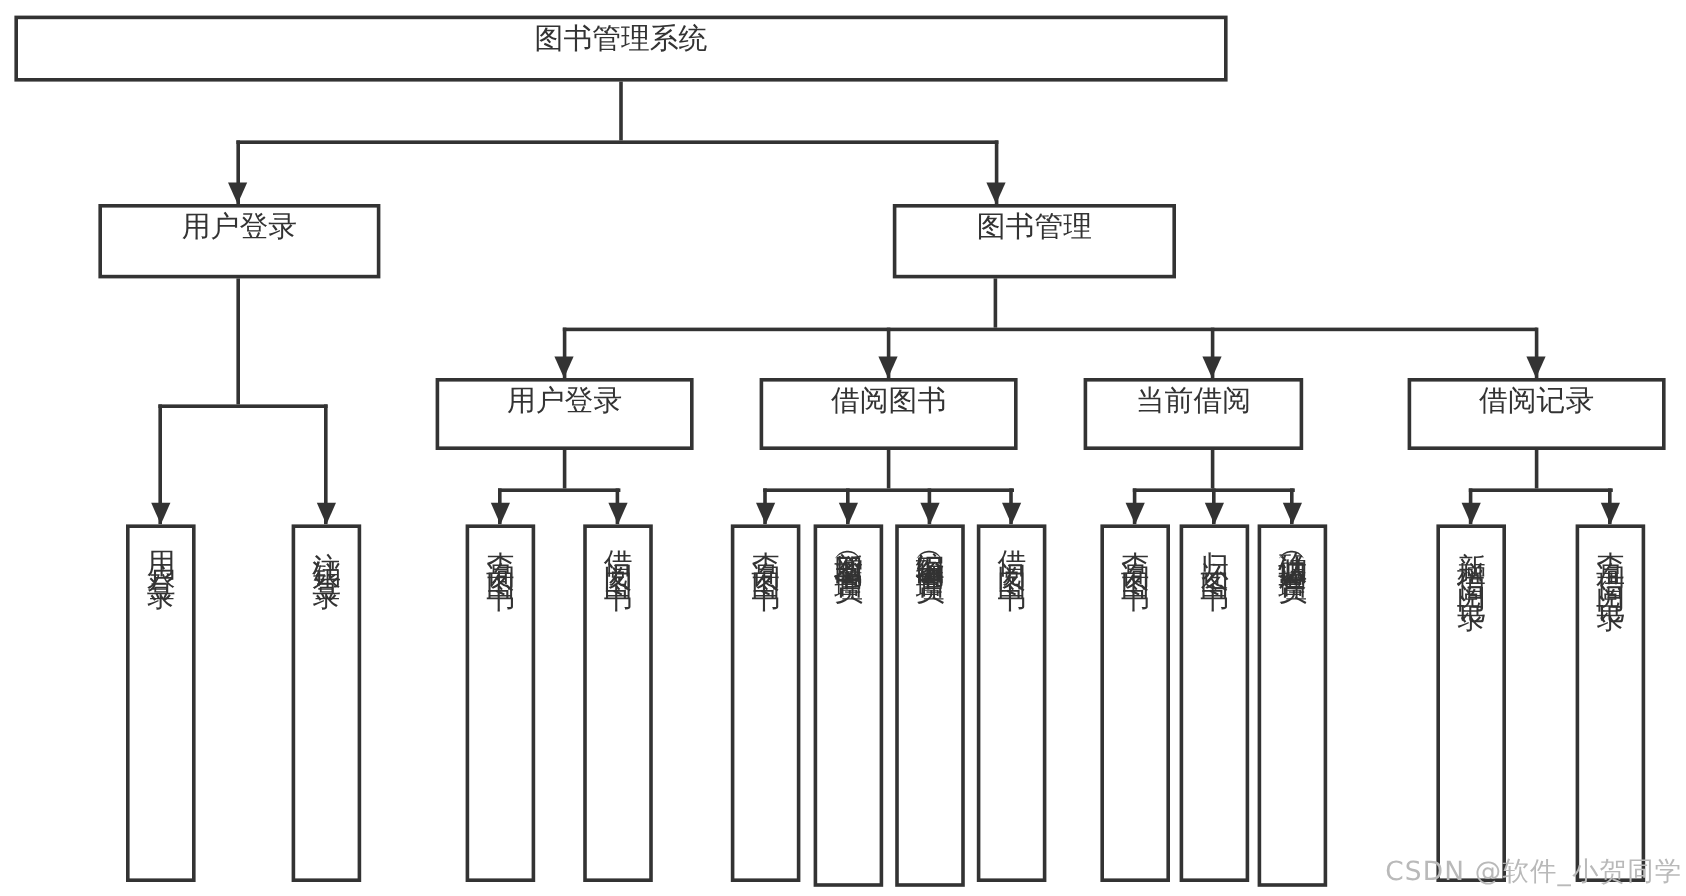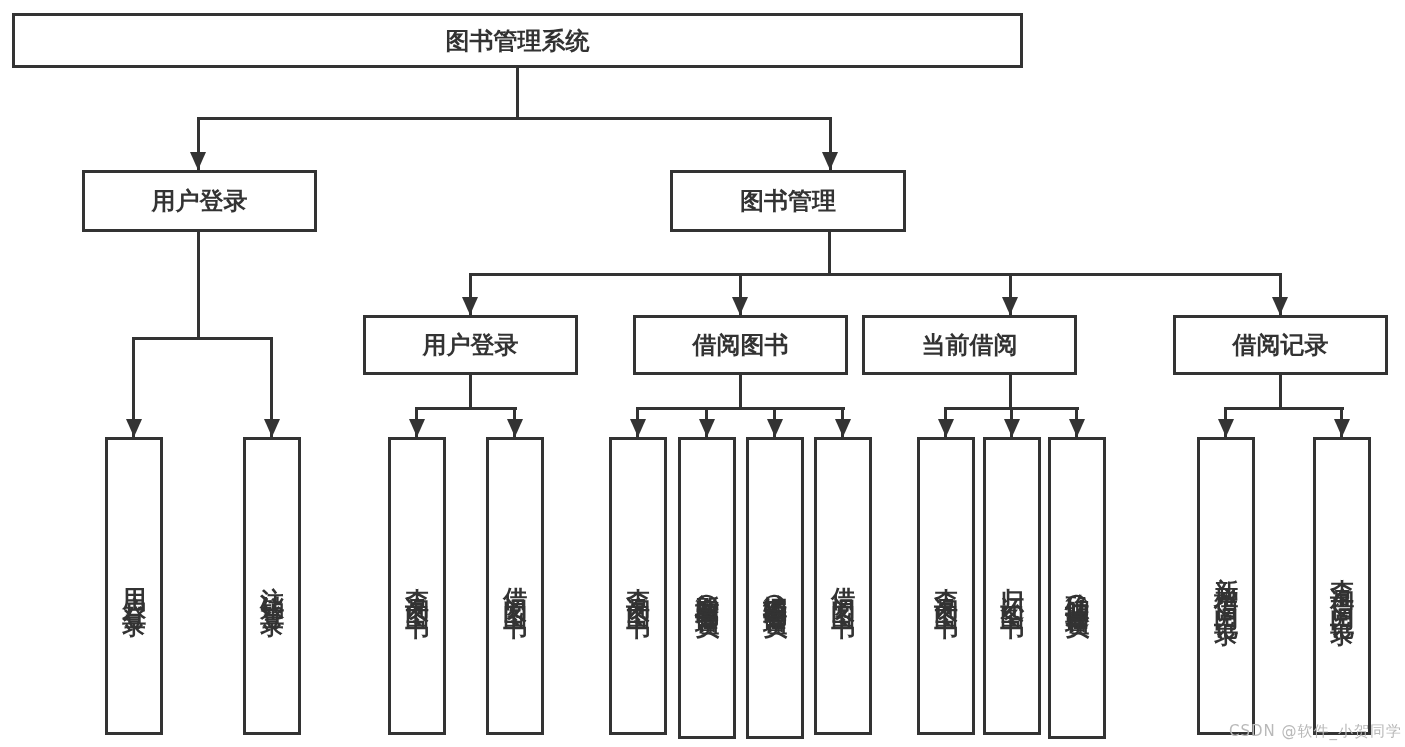--- a/index.html
+++ b/index.html
@@ -1,27 +1,27 @@
 <!DOCTYPE html>
 <html><head>
 <meta charset="utf-8">
 <style>
   html,body{margin:0;padding:0;background:#ffffff;}
   .stage{position:relative;width:1405px;height:747px;background:#ffffff;overflow:hidden;
          font-family:"DejaVu Sans",sans-serif;color:#333333;}
   .box{position:absolute;box-sizing:border-box;border:3px solid #333333;background:#ffffff;
-       display:flex;align-items:center;justify-content:center;font-size:24px;color:#333333;font-weight:bold;}
+       display:flex;align-items:flex-start;justify-content:center;font-size:24px;color:#333333;}
   .box span{white-space:nowrap;}
   .vbox span{writing-mode:vertical-rl;text-orientation:mixed;letter-spacing:9px;line-height:1.1;white-space:normal;}
   .vbox span.tight{letter-spacing:3px;}
   .hl{position:absolute;height:3px;background:#333333;}
   .vl{position:absolute;width:3px;background:#333333;}
   .ah{position:absolute;width:0;height:0;border-left:8px solid transparent;
       border-right:8px solid transparent;border-top:18px solid #333333;}
-  .watermark{position:absolute;right:3px;bottom:6px;font-size:15px;color:#b9b9b9;
+  .watermark{position:absolute;right:3px;bottom:6px;font-size:22px;color:#b9b9b9;
              z-index:10;letter-spacing:1px;}
 </style>
 </head>
 <body>
 
 <div class="stage">
 
   <div class="box" style="left:12px;top:13px;width:1011px;height:55px">
     <span>图书管理系统</span>
   </div>
@@ -29,21 +29,21 @@
   <div class="vl" style="left:516px;top:68px;height:49px"></div>
   <div class="hl" style="left:197px;top:117px;width:635px"></div>
   <div class="vl" style="left:197px;top:117px;height:53px"></div>
   <div class="vl" style="left:829px;top:117px;height:53px"></div>
   <div class="ah" style="left:190px;top:152px"></div>
   <div class="ah" style="left:822px;top:152px"></div>
 
   <div class="box" style="left:82px;top:170px;width:235px;height:62px">
     <span>用户登录</span>
   </div>
-  <div class="box" style="left:670px;top:170px;width:236px;height:62px">
+  <div class="box" style="left:744px;top:170px;width:236px;height:62px">
     <span>图书管理</span>
   </div>
 
   <div class="vl" style="left:197px;top:232px;height:105px"></div>
   <div class="hl" style="left:132px;top:337px;width:141px"></div>
   <div class="vl" style="left:132px;top:337px;height:100px"></div>
   <div class="vl" style="left:270px;top:337px;height:100px"></div>
   <div class="ah" style="left:126px;top:419px"></div>
   <div class="ah" style="left:264px;top:419px"></div>
 
@@ -57,21 +57,21 @@
   <div class="ah" style="left:732px;top:297px"></div>
   <div class="ah" style="left:1002px;top:297px"></div>
   <div class="ah" style="left:1272px;top:297px"></div>
 
   <div class="box" style="left:363px;top:315px;width:215px;height:60px">
     <span>用户登录</span>
   </div>
   <div class="box" style="left:633px;top:315px;width:215px;height:60px">
     <span>借阅图书</span>
   </div>
-  <div class="box" style="left:862px;top:315px;width:215px;height:60px">
+  <div class="box" style="left:903px;top:315px;width:183px;height:60px">
     <span>当前借阅</span>
   </div>
   <div class="box" style="left:1173px;top:315px;width:215px;height:60px">
     <span>借阅记录</span>
   </div>
 
   <div class="vl" style="left:469px;top:375px;height:32px"></div>
   <div class="hl" style="left:415px;top:407px;width:102px"></div>
   <div class="vl" style="left:415px;top:407px;height:30px"></div>
   <div class="vl" style="left:513px;top:407px;height:30px"></div>

